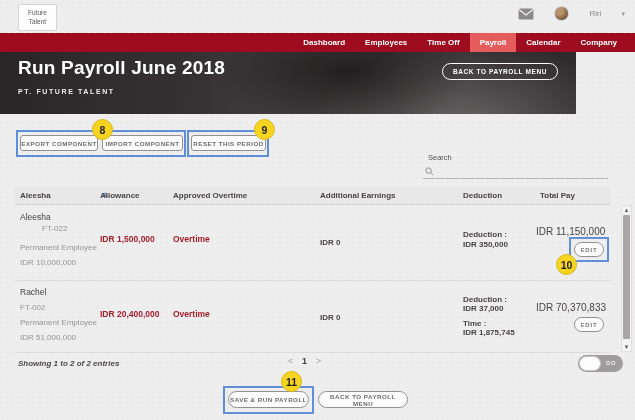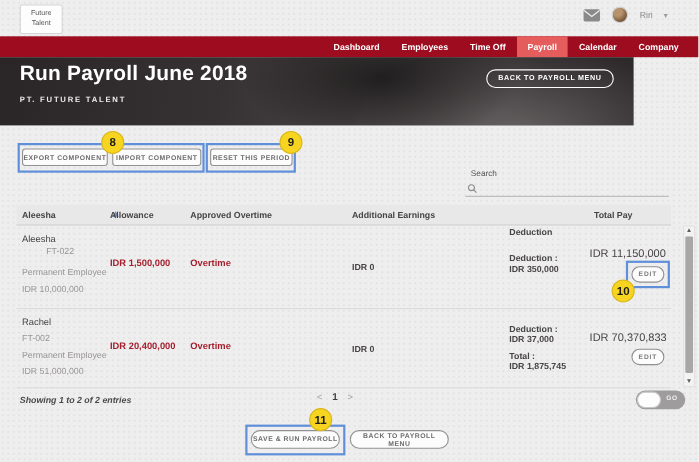--- a/index.html
+++ b/index.html
@@ -11,21 +11,21 @@
     background-image:radial-gradient(circle, #e3e2e3 0.8px, transparent 0.9px);
     background-size:5px 5px;
   }
   
   .logo-box {
     position:absolute; left:18px; top:4px; width:39px; height:27px;
     background:#fdfdfd; border:1px solid #d6d5d5; border-radius:2px;
     display:flex; flex-direction:column; align-items:center; justify-content:center;
     font-size:6.5px; color:#5a5858; line-height:1.3; cursor:pointer;
   }
-  .topbar-right { position:absolute; right:28px; top:6px; display:flex; align-items:center; gap:10px; }
+  .topbar-right { position:absolute; right:10px; top:6px; display:flex; align-items:center; gap:20px; }
   .mail-icon { width:16px; height:12px; display:block; }
   .avatar {
     width:15px; height:15px; border-radius:50%;
     background:radial-gradient(circle at 35% 30%, #b7936d 0 30%, #7a5a3c 70%, #4e3a26 100%);
     border:1px solid #cfcfcf;
   }
   .user-name { font-size:8px; color:#8d8a8b; }
   .caret { font-size:7px; color:#9a9899; }
   
   .nav {
@@ -164,21 +164,21 @@
       <line x1="6.2" y1="6.2" x2="9" y2="9" stroke="#8d8b8c" stroke-width="1.1"></line>
     </svg>
   </div>
 
   <div class="table-header">
     <div class="th" style="left:5px;">Aleesha</div>
     <div class="sort-icon"></div>
     <div class="th" style="left:85px;">Allowance</div>
     <div class="th" style="left:305px;">Additional Earnings</div>
     <div class="th" style="left:158px;">Approved Overtime</div>
-    <div class="th" style="left:448px;margin-top:16px;">Deduction</div>
+    <div class="th" style="left:448px;">Deduction</div>
     <div class="th" style="left:525px;">Total Pay</div>
   </div>
 
   <div>
     <div class="cell cell-name" style="left:20px; top:212px;">Aleesha</div>
     <div class="cell" style="left:20px; top:224px;margin-left:22px;">FT-022</div>
     <div class="cell" style="left:20px; top:243px;">Permanent Employee</div>
     <div class="cell" style="left:20px; top:258px;">IDR 10,000,000</div>
     <div class="cell cell-red" style="left:100px; top:234px;">IDR 1,500,000</div>
     <div class="cell cell-red" style="left:173px; top:234px;">Overtime</div>
@@ -196,21 +196,21 @@
   <div>
     <div class="cell cell-name" style="left:20px; top:287px;">Rachel</div>
     <div class="cell" style="left:20px; top:303px;">FT-002</div>
     <div class="cell" style="left:20px; top:318px;">Permanent Employee</div>
     <div class="cell" style="left:20px; top:333px;">IDR 51,000,000</div>
     <div class="cell cell-red" style="left:100px; top:309px;">IDR 20,400,000</div>
     <div class="cell cell-red" style="left:173px; top:309px;">Overtime</div>
     <div class="cell cell-dark" style="left:320px; top:313px;">IDR 0</div>
     <div class="cell cell-dark" style="left:463px; top:295px;">Deduction :</div>
     <div class="cell cell-dark" style="left:463px; top:304px;">IDR 37,000</div>
-    <div class="cell cell-dark" style="left:463px; top:319px;">Total :</div>
+    <div class="cell cell-dark" style="left:463px; top:319px;">Time :</div>
     <div class="cell cell-dark" style="left:463px; top:328px;">IDR 1,875,745</div>
     <div class="cell cell-total" style="left:536px; top:302px;">IDR 70,370,833</div>
     <button class="edit-btn" style="left:574px; top:317px;">EDIT</button>
   </div>
 
   <div class="row-sep" style="top:352px;"></div>
 
   <div class="scrollbar">
     <div class="sb-arrow" style="top:0;">▲</div>
     <div class="sb-thumb"></div>

